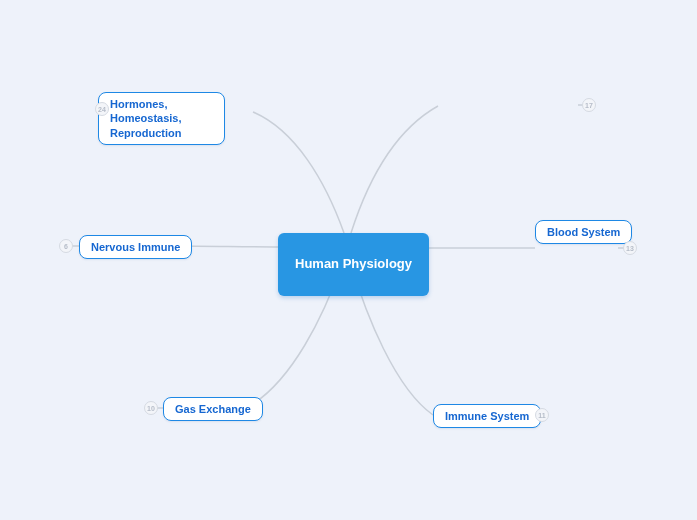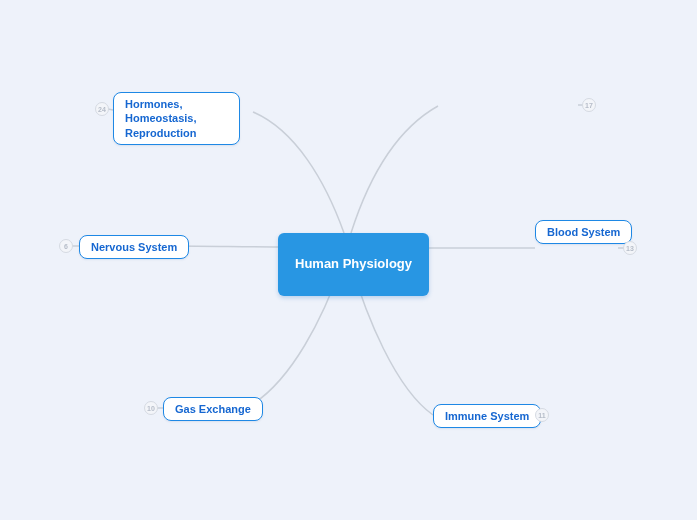--- a/index.html
+++ b/index.html
@@ -32,21 +32,21 @@
   .node-center{
     left:278px;top:233px;
     background:#2896e3;
     border:none;
     border-radius:6px;
     padding:23px 17px;
     font-size:13px;
     color:#ffffff;
     box-shadow:0 2px 4px rgba(30,110,200,0.25);
   }
-  .node-hormones{left:113px;top:92px;width:127px;white-space:normal;}
+  .node-hormones{left:98px;top:92px;width:127px;white-space:normal;}
   .node-digestion{left:438px;top:94px;}
   .node-nervous{left:79px;top:235px;}
   .node-blood{left:535px;top:220px;}
   .node-gas{left:163px;top:397px;}
   .node-immune{left:433px;top:404px;}
 
   .badge{
     position:absolute;
     box-sizing:border-box;
     width:14px;height:14px;
@@ -90,21 +90,21 @@
 
   <div class="node node-center">
     <span class="node-label">Human Physiology</span>
   </div>
 
   <div class="node node-hormones">
     <span class="node-label">Hormones, Homeostasis,
 Reproduction</span>
   </div>
   <div class="node node-nervous">
-    <span class="node-label">Nervous System</span>
+    <span class="node-label">Nervous Immune</span>
   </div>
   <div class="node node-blood">
     <span class="node-label">Blood System</span>
   </div>
   <div class="node node-immune">
     <span class="node-label">Immune System</span>
   </div>
   <div class="node node-gas">
     <span class="node-label">Gas Exchange</span>
   </div>

